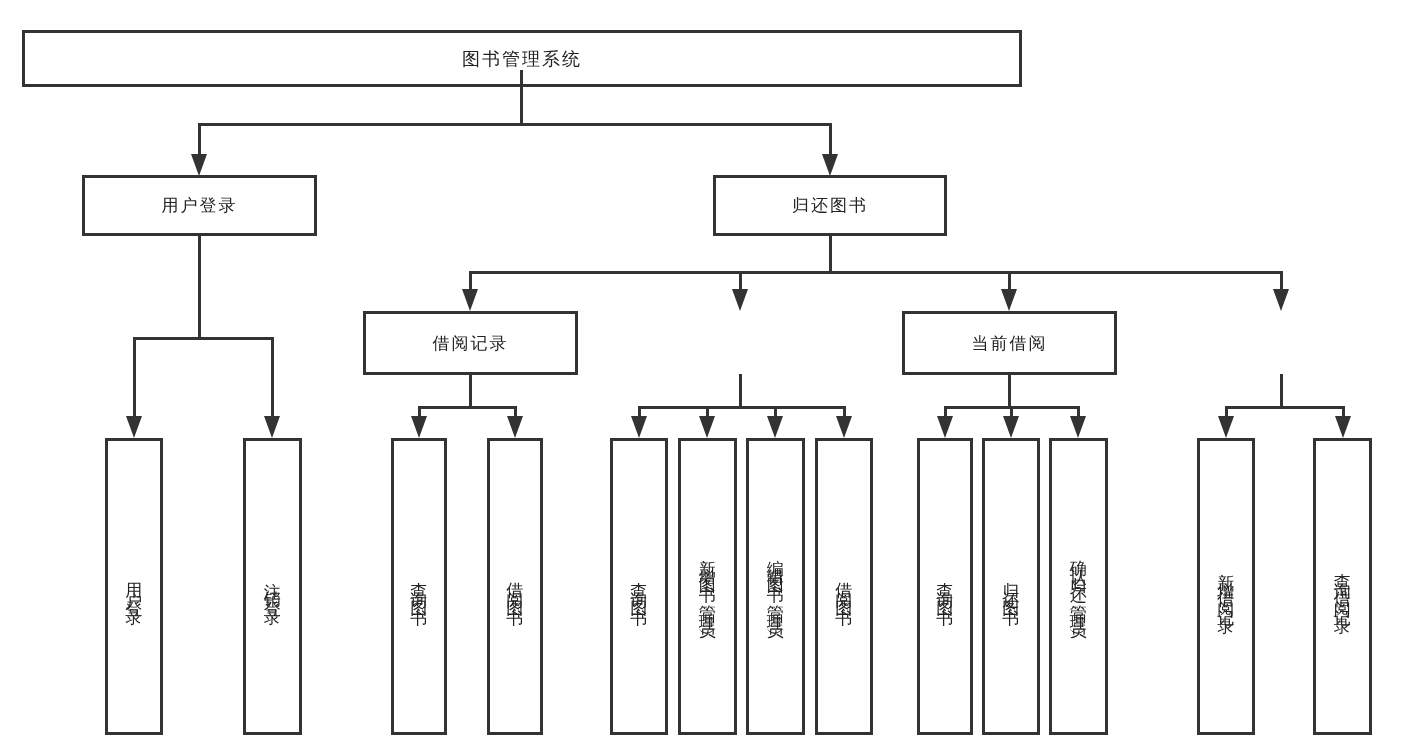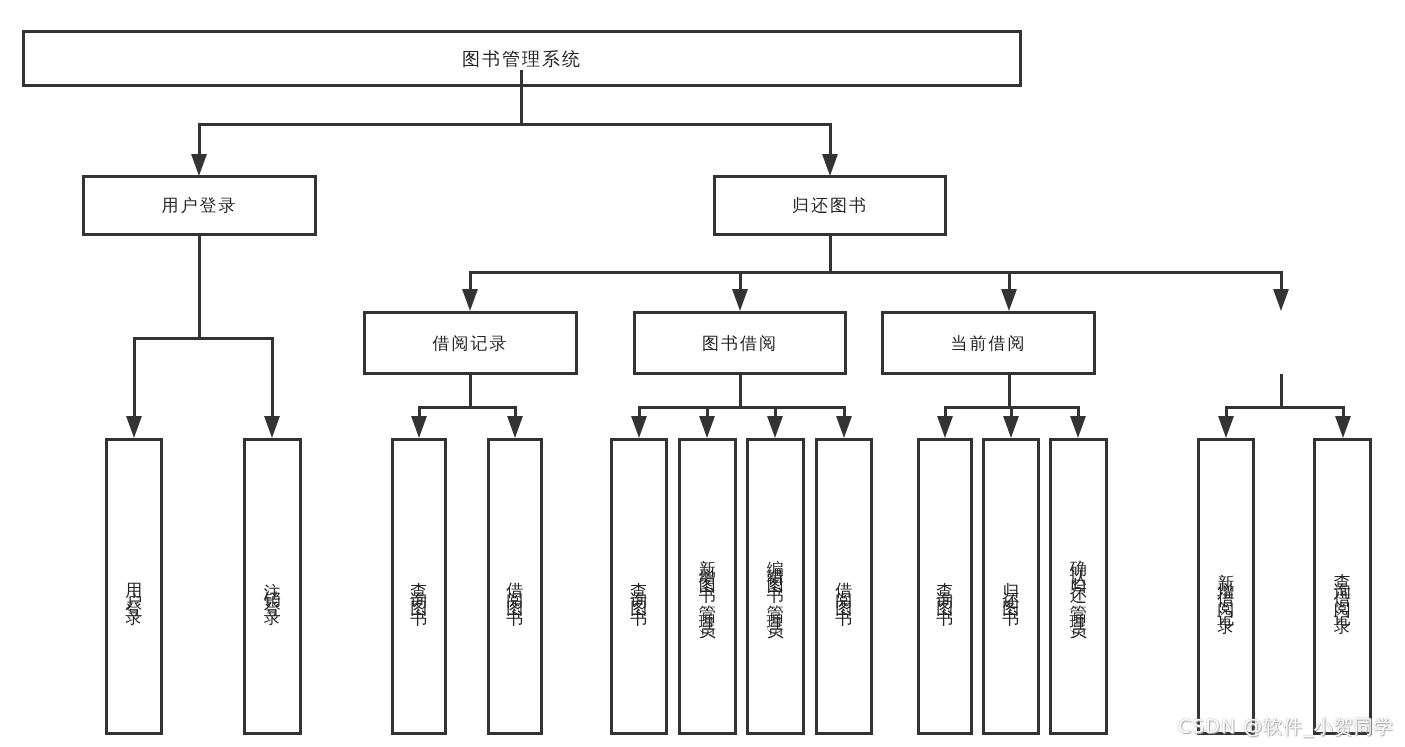--- a/index.html
+++ b/index.html
@@ -62,22 +62,21 @@
   <div class="vline" style="left:469px; top:271px; height:20px;"></div>
   <div class="arrow" style="left:462px; top:289px;"></div>
   <div class="vline" style="left:739px; top:271px; height:20px;"></div>
   <div class="arrow" style="left:732px; top:289px;"></div>
   <div class="vline" style="left:1008px; top:271px; height:20px;"></div>
   <div class="arrow" style="left:1001px; top:289px;"></div>
   <div class="vline" style="left:1280px; top:271px; height:20px;"></div>
   <div class="arrow" style="left:1273px; top:289px;"></div>
 
   <div class="box" style="left:363px; top:311px; width:215px; height:64px;">借阅记录</div>
-  <div class="box" style="left:633px; top:311px; width:214px; height:64px;">图书借阅</div>
-  <div class="box" style="left:881px; top:311px; width:215px; height:64px;">当前借阅</div>
+  <div class="box" style="left:902px; top:311px; width:215px; height:64px;">当前借阅</div>
 
   <div class="vline" style="left:469px; top:374px; height:34px;"></div>
   <div class="hline" style="left:418px; top:406px; width:98px;"></div>
   <div class="vline" style="left:418px; top:406px; height:12px;"></div>
   <div class="arrow" style="left:411px; top:416px;"></div>
   <div class="vline" style="left:514px; top:406px; height:12px;"></div>
   <div class="arrow" style="left:507px; top:416px;"></div>
 
   <div class="vline" style="left:739px; top:374px; height:34px;"></div>
   <div class="hline" style="left:638px; top:406px; width:207px;"></div>
@@ -143,15 +142,14 @@
     <span class="vtext">确认归还（管理员）</span>
   </div>
 
   <div class="box vbox" style="left:1197px; top:438px; width:58px; height:297px;">
     <span class="vtext">新增借阅记录</span>
   </div>
   <div class="box vbox" style="left:1313px; top:438px; width:59px; height:297px;">
     <span class="vtext">查询借阅记录</span>
   </div>
 
-  <div class="watermark">CSDN @软件_小贺同学</div>
 
 </div>
 
 </body></html>

